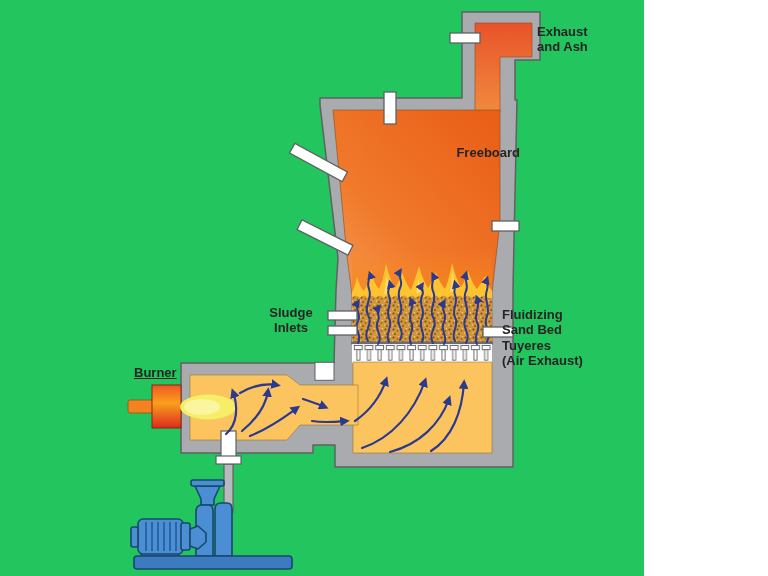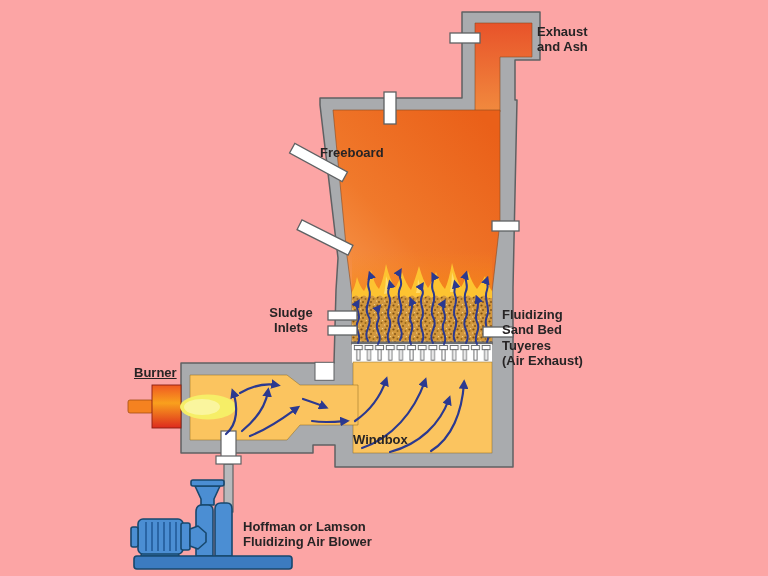--- a/index.html
+++ b/index.html
@@ -1,25 +1,25 @@
 <!DOCTYPE html>
 <html style="--c-wall: #a9abae; --c-wall_edge: #5f6163; --c-windbox_yellow: #fbc45f; --c-arrow_blue: #2b3990; --c-sand: #d2973d; --c-flame_yellow: #fdc331; --c-blower_blue: #4b8ed3; --c-blower_edge: #17486e; --c-text: #272425;"><head>
 <meta charset="utf-8">
 <style>
   :root{
     --c-wall:#a9abae; --c-wall_edge:#5f6163; --c-windbox_yellow:#fbc45f;
     --c-arrow_blue:#2b3990; --c-sand:#d2973d; --c-flame_yellow:#fdc331;
     --c-blower_blue:#4b8ed3; --c-blower_edge:#17486e; --c-text:#272425;
   }
   html,body{margin:0;padding:0;background:#fff;}
-  #stage{position:relative;width:768px;height:576px;background:#fca5a5;overflow:hidden;
+  #stage{position:relative;width:644px;height:576px;background:#22c55e;overflow:hidden;
          font-family:"Liberation Sans",sans-serif;}
   #stage svg{position:absolute;left:0;top:0;}
   .lbl{position:absolute;font:700 13px/14.5px "Liberation Sans",sans-serif;color:var(--c-text,#272425);white-space:nowrap;}
-  .lbl.center{text-align:left;}
+  .lbl.center{text-align:right;}
   .lbl.right{text-align:center;}
 </style>
 </head>
 <body>
 
 <div id="stage">
 
 <svg width="768" height="576" viewBox="0 0 768 576">
   <defs>
     <linearGradient id="gStack" x1="0" y1="0" x2="0" y2="1">
@@ -176,22 +176,17 @@
   <div class="lbl" style="left:502px;top:308px;">
     <div>Fluidizing</div>
     <div>Sand Bed</div>
   </div>
 
   <div class="lbl" style="left:502px;top:339px;">
     <div>Tuyeres</div>
     <div>(Air Exhaust)</div>
   </div>
 
-  <div class="lbl center" style="left:353px;top:433px;width:139px;">Windbox</div>
 
   <div class="lbl" style="left:134px;top:366px;text-decoration:underline;">Burner</div>
 
-  <div class="lbl" style="left:243px;top:520px;">
-    <div>Hoffman or Lamson</div>
-    <div>Fluidizing Air Blower</div>
-  </div>
 
 </div>
 
 </body></html>

